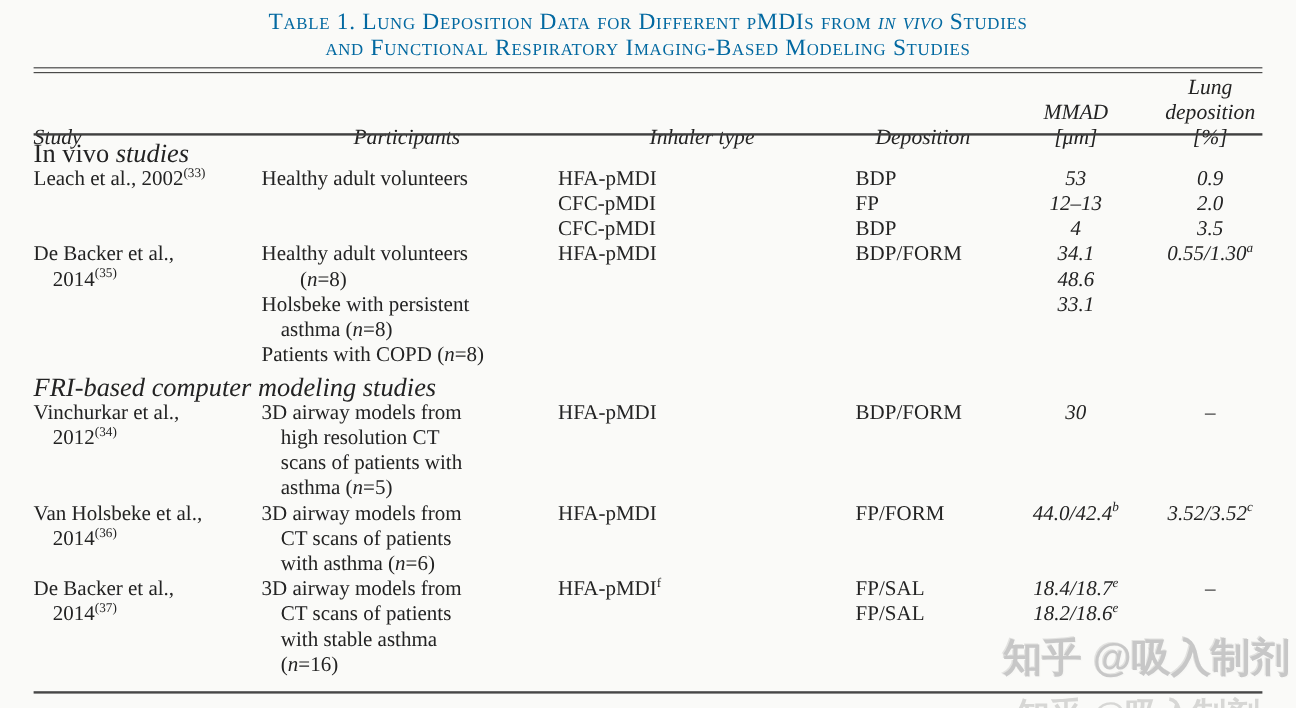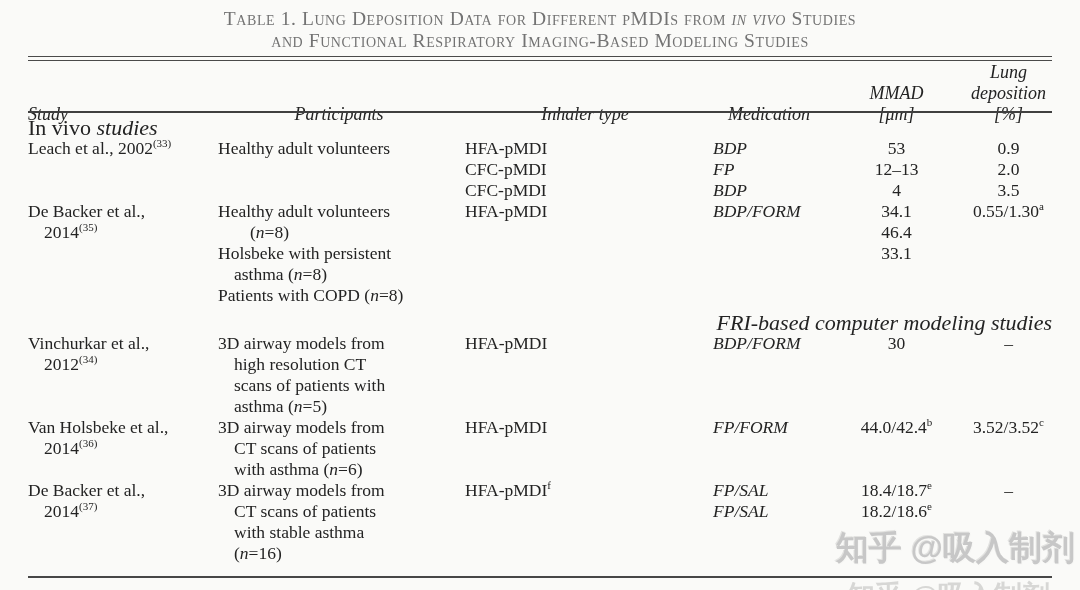--- a/index.html
+++ b/index.html
@@ -7,21 +7,21 @@
   .page {
     position: relative;
     width: 1080px;
     height: 590px;
     background: #fafaf8;
     overflow: hidden;
     font-family: "Liberation Serif", "DejaVu Serif", serif;
     color: #232323;
   }
   
-  .title { position: absolute; top: 8px; left: 0; right: 0; text-align: center; color: #737373; }
+  .title { position: absolute; top: 8px; left: 0; right: 0; text-align: center; color: #0369a1; }
   .title .t1, .title .t2 {
     font-variant: small-caps;
     font-size: 19.5px;
     line-height: 22px;
     letter-spacing: 0.03em;
     font-weight: 500;
   }
   .title .it { font-style: italic; }
   
   .rule { position: absolute; left: 28px; right: 28px; }
@@ -42,30 +42,30 @@
   }
   .hc { text-align: center; }
   .h-study { text-align: left; }
   
   .tbody {
     position: absolute; top: 117px; left: 28px; right: 28px;
     font-size: 17.5px; line-height: 21px;
   }
   .sect { font-size: 22px; }
   .sect .it { font-style: italic; }
-  .sect-gap { margin-top: 6px; text-align: right; }
+  .sect-gap { margin-top: 6px; }
   .trow {
     display: grid;
     grid-template-columns: 190px 242px 250px 118px 137px 87px;
     align-items: start;
   }
   .cell .ln { white-space: nowrap; }
   .c-inh { padding-left: 5px; }
-  .c-med { padding-left: 3px; font-style: italic; }
-  .c-dep, .c-mmad { text-align: center; }
+  .c-med { padding-left: 3px; }
+  .c-dep, .c-mmad { text-align: center; font-style: italic; }
   .in1 { padding-left: 16px; }
   .in2 { padding-left: 32px; }
   .in4 { padding-left: 58px; }
   .it { font-style: italic; }
   sup { font-size: 11px; line-height: 0; vertical-align: super; letter-spacing: 0; }
   
   .watermark {
     position: absolute; top: 526px; right: 5px;
     font-family: "Liberation Sans", "DejaVu Sans", sans-serif;
     font-size: 33px; font-weight: 600;
@@ -90,21 +90,21 @@
     <div class="t1"><span>Table 1.  </span><span>Lung Deposition Data for Different pMDIs from </span><span class="it">in vivo</span><span> Studies</span></div>
     <div class="t2"><span>and Functional Respiratory Imaging-Based Modeling Studies</span></div>
   </div>
 
   <div class="rule rule-top"></div>
 
   <div class="thead">
     <div class="hc h-study">Study</div>
     <div class="hc h-part">Participants</div>
     <div class="hc h-inh">Inhaler type</div>
-    <div class="hc h-med">Medication</div>
+    <div class="hc h-med">Deposition</div>
     <div class="hc h-mmad">
       <div>MMAD</div>
       <div>[μm]</div>
     </div>
     <div class="hc h-dep">
       <div>Lung</div>
       <div>deposition [%]</div>
     </div>
   </div>
 
@@ -156,21 +156,21 @@
           <div class="ln"><span>Patients with COPD (</span><span class="it">n</span><span>=8)</span></div>
         </div>
       <div class="cell c-inh">
           <div class="ln"><span>HFA-pMDI</span></div>
         </div>
       <div class="cell c-med">
           <div class="ln"><span>BDP/FORM</span></div>
         </div>
       <div class="cell c-dep">
           <div class="ln"><span>34.1</span></div>
-          <div class="ln"><span>46.4</span></div>
+          <div class="ln"><span>48.6</span></div>
           <div class="ln"><span>33.1</span></div>
         </div>
       <div class="cell c-mmad">
           <div class="ln"><span>0.55/1.30</span><sup>a</sup></div>
         </div>
     </div>
 
     <div class="sect sect-gap"><span class="it">FRI-based computer modeling studies</span></div>
 
     <div class="trow">

